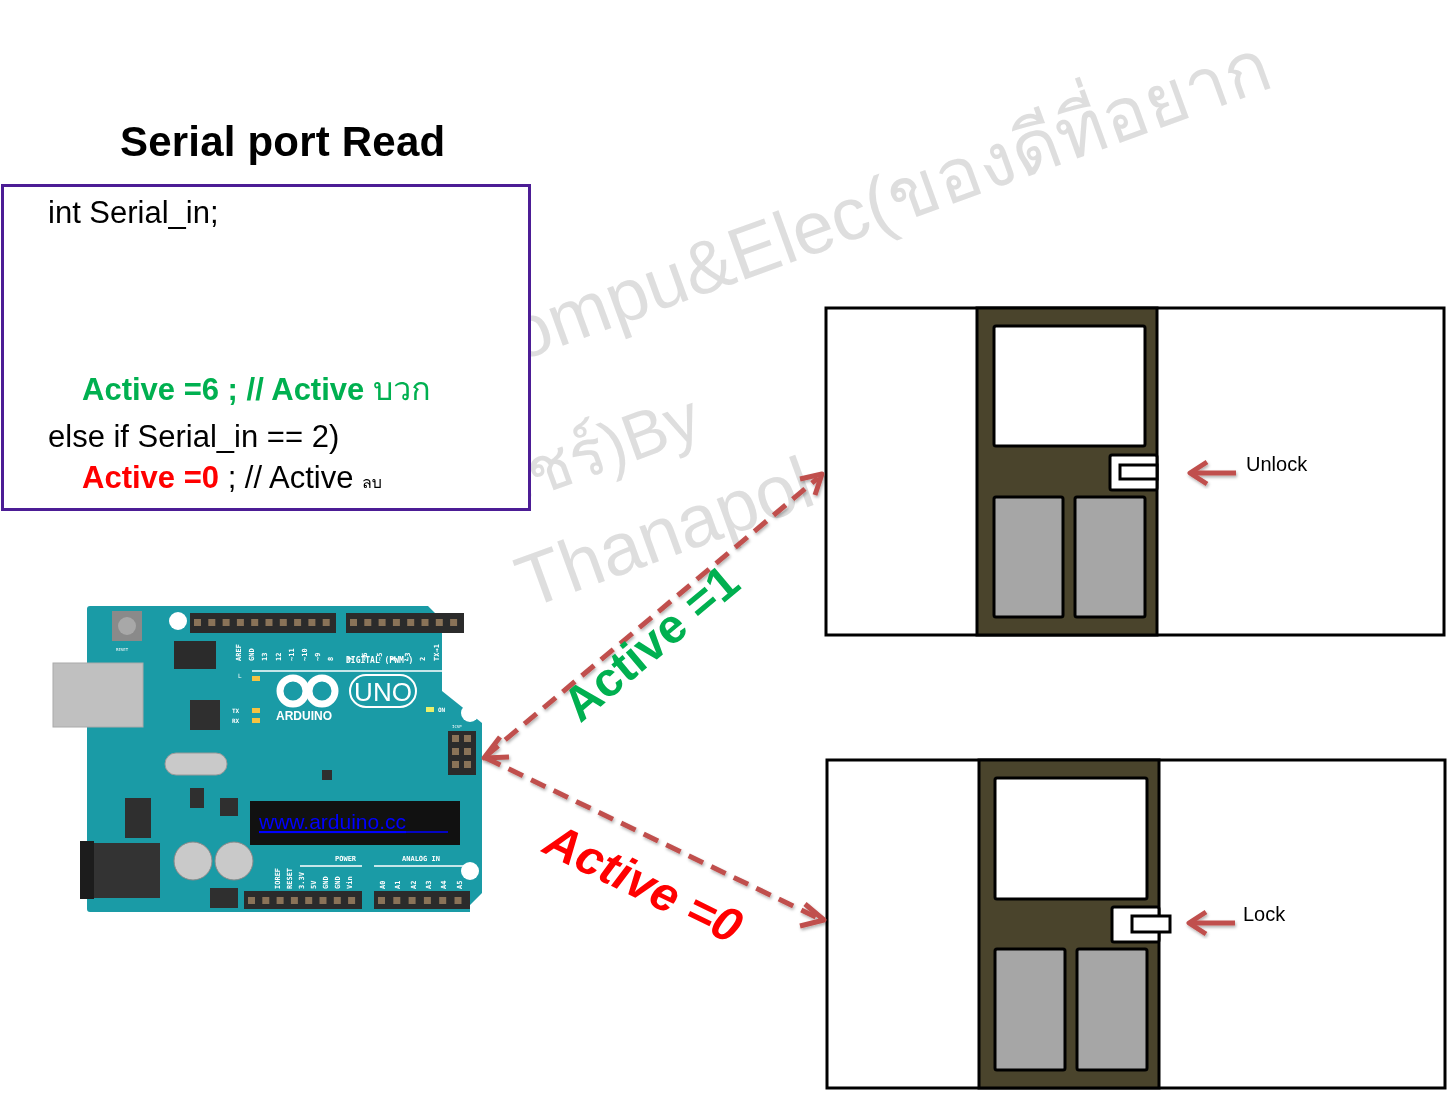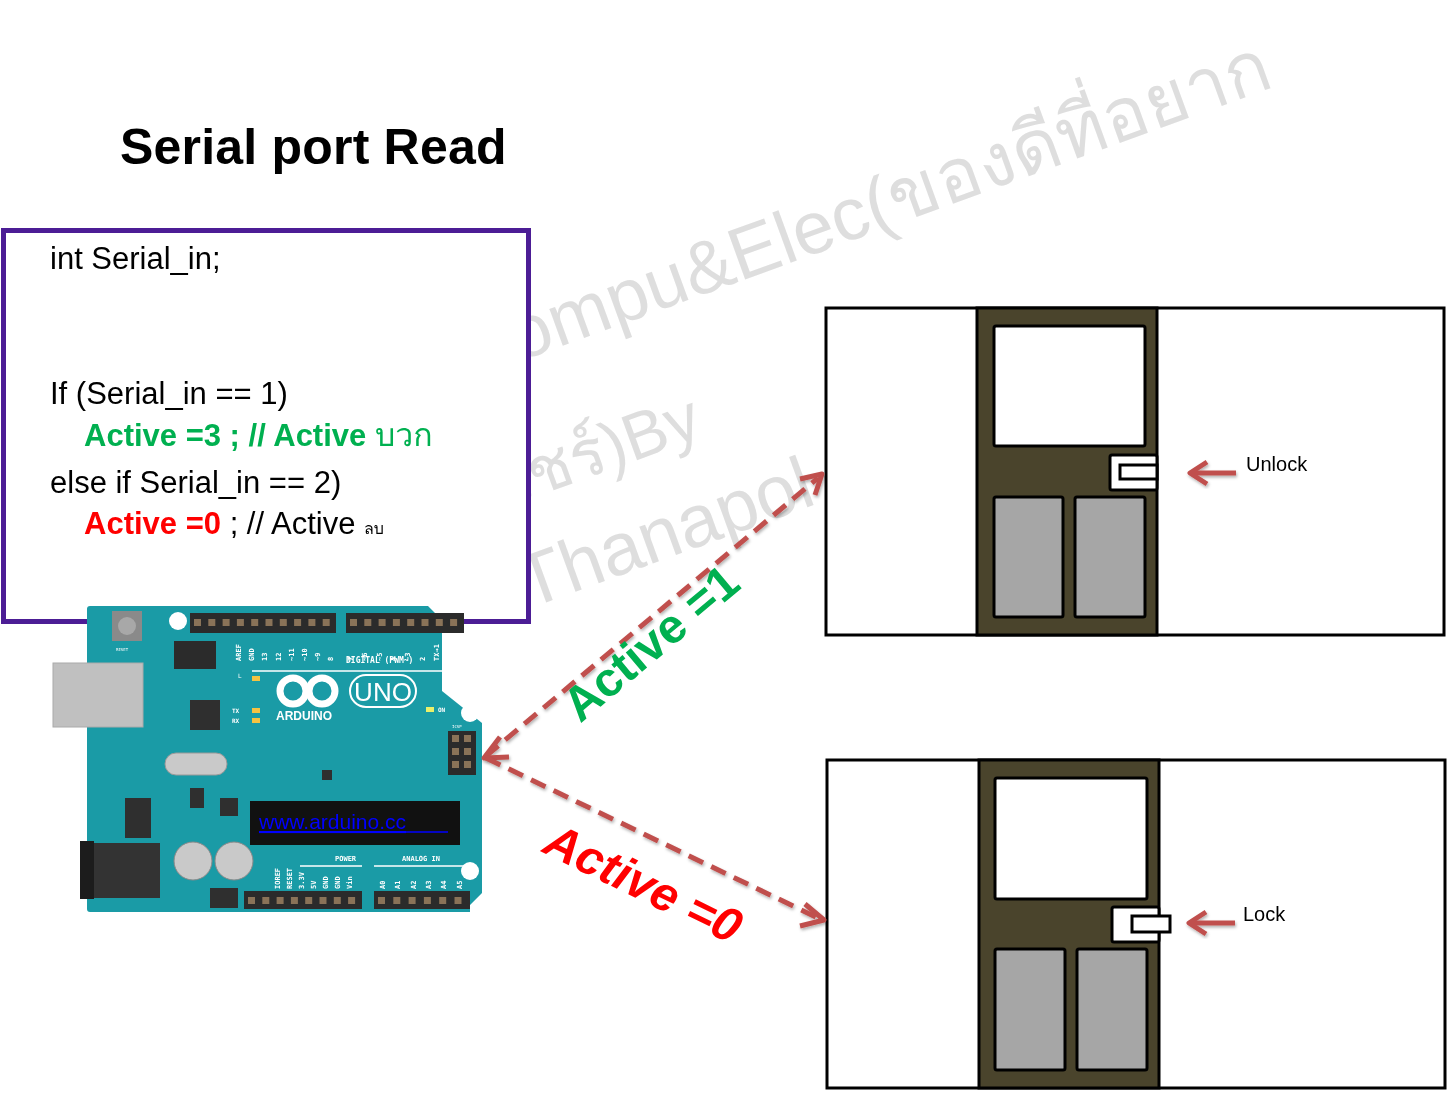--- a/index.html
+++ b/index.html
@@ -3,26 +3,26 @@
   <meta charset="utf-8">
   <style>
     html, body { margin: 0; padding: 0; }
     body {
       width: 1448px; height: 1102px; position: relative; overflow: hidden;
       background: #ffffff;
       font-family: "Liberation Sans", "DejaVu Sans", sans-serif;
     }
     .abs { position: absolute; }
     #title {
-      left: 120px; top: 118px; font-size: 50px; font-weight: bold; color: #000;
+      left: 120px; top: 118px; font-size: 42px; font-weight: bold; color: #000;
       letter-spacing: 0.2px; white-space: nowrap;
     }
     #code-box {
-      left: 1px; top: 184px; width: 530px; height: 396px;
-      border: 5px solid #4c1d95; box-sizing: border-box; background: #fff; margin-top: 44px;
+      left: 1px; top: 184px; width: 530px; height: 327px;
+      border: 3px solid #4c1d95; box-sizing: border-box; background: #fff;
     }
     .code-line {
       position: absolute; left: 44px; font-size: 31px; color: #000;
       white-space: nowrap; line-height: 1;
     }
     .indent { left: 78px; }
     .green { color: #00b050; font-weight: bold; }
     .red { color: #ff0000; font-weight: bold; }
     .thai-small { font-size: 32px; font-weight: normal; }
     .thai-small-b { font-size: 16px; }
@@ -47,23 +47,22 @@
 <div id="watermark" class="abs">
   <div class="wm-text" style="left:440px; top:300px; transform: rotate(-20deg);">Compu&amp;Elec(ของดีที่อยาก</div>
   <div class="wm-text" style="left:470px; top:440px; transform: rotate(-20deg); font-size:66px;">แชร์)By</div>
   <div class="wm-text" style="left:505px; top:545px; transform: rotate(-20deg);">Thanapol</div>
 </div>
 
 <div id="title" class="abs">Serial port Read</div>
 
 <div id="code-box" class="abs">
   <div class="code-line" style="top:10px;">int Serial_in;</div>
-  <div class="code-line" style="top:145px;">If (Serial_in == 1)</div>
   <div class="code-line indent green" style="top:186px;">
-    <span>Active =3 ; // Active </span><span class="thai-small">บวก</span>
+    <span>Active =6 ; // Active </span><span class="thai-small">บวก</span>
   </div>
   <div class="code-line" style="top:234px;text-align:center;">else if Serial_in == 2)</div>
   <div class="code-line indent" style="top:275px;">
     <span class="red">Active =0</span><span> ; // Active </span><span class="thai-small-b">ลบ</span>
   </div>
 </div>
 
 <svg id="board" class="abs" viewBox="0 0 440 312">
 
   <path d="M40 3 L378 3 L392 17 L392 88 L432 120 L432 290 L420 302 L420 309 L40 309 Q37 309 37 306 L37 6 Q37 3 40 3 Z" fill="#1a9ba6"></path>

